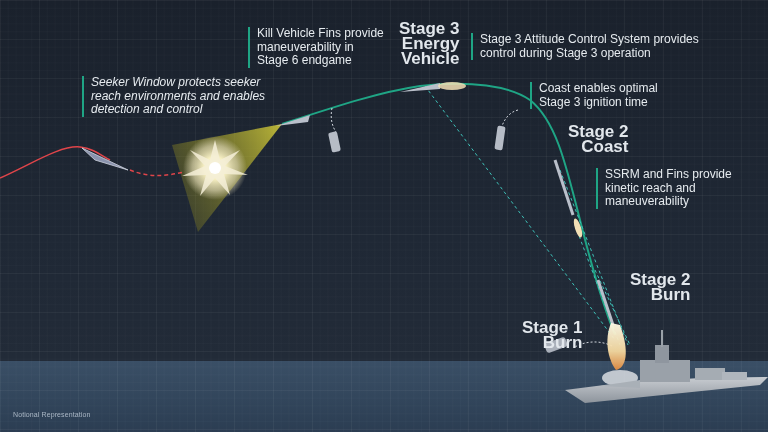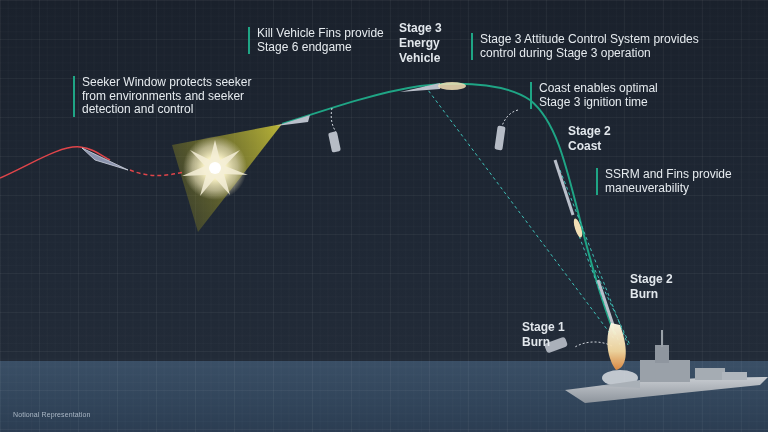--- a/index.html
+++ b/index.html
@@ -11,22 +11,22 @@
   .grid { position: absolute; inset: 0; pointer-events: none;
     background-image:
       linear-gradient(rgba(255,255,255,0.03) 1px, transparent 1px),
       linear-gradient(90deg, rgba(255,255,255,0.03) 1px, transparent 1px),
       linear-gradient(rgba(255,255,255,0.015) 1px, transparent 1px),
       linear-gradient(90deg, rgba(255,255,255,0.015) 1px, transparent 1px);
     background-size: 39px 39px, 39px 39px, 7.8px 7.8px, 7.8px 7.8px; }
   svg.art { position: absolute; left: 0; top: 0; }
   .callout { position: absolute; color: #e6ebef; font-size: 12px; line-height: 13.5px;
     padding-left: 7px; border-left: 2px solid #1fa585; white-space: nowrap; }
-  .stage-label { position: absolute; color: #e2e7ec; font-weight: bold; font-size: 12px;
-    line-height: 15px; text-align: left; white-space: nowrap; }
+  .stage-label { position: absolute; color: #e2e7ec; font-weight: bold; font-size: 17px;
+    line-height: 15px; text-align: right; white-space: nowrap; }
   .footnote { position: absolute; left: 13px; top: 411px; color: #a9b6c4; font-size: 7px; letter-spacing: 0.1px; }
 </style>
 </head>
 <body>
 
 <div class="stage">
   <div class="sea"></div>
   <div class="grid"></div>
 
   <svg class="art" width="768" height="432" viewBox="0 0 768 432">
@@ -128,34 +128,36 @@
     <div>Stage 2</div>
     <div>Burn</div>
   </div>
   <div class="stage-label" style="left:522px; top:320px;">
     <div>Stage 1</div>
     <div>Burn</div>
   </div>
 
   <div class="callout" style="left:248px; top:27px;">
     <div>Kill Vehicle Fins provide</div>
+    <div>maneuverability in</div>
     <div>Stage 6 endgame</div>
   </div>
   <div class="callout" style="left:471px; top:33px;">
     <div>Stage 3 Attitude Control System provides</div>
     <div>control during Stage 3 operation</div>
   </div>
-  <div class="callout" style="left:73px; top:76px;">
+  <div class="callout" style="left:82px; top:76px;font-style:italic;">
     <div>Seeker Window protects seeker</div>
-    <div>from environments and seeker</div>
+    <div>reach environments and enables</div>
     <div>detection and control</div>
   </div>
   <div class="callout" style="left:530px; top:82px;">
     <div>Coast enables optimal</div>
     <div>Stage 3 ignition time</div>
   </div>
   <div class="callout" style="left:596px; top:168px;">
     <div>SSRM and Fins provide</div>
+    <div>kinetic reach and</div>
     <div>maneuverability</div>
   </div>
 
   <div class="footnote">Notional Representation</div>
 </div>
 
 </body></html>

